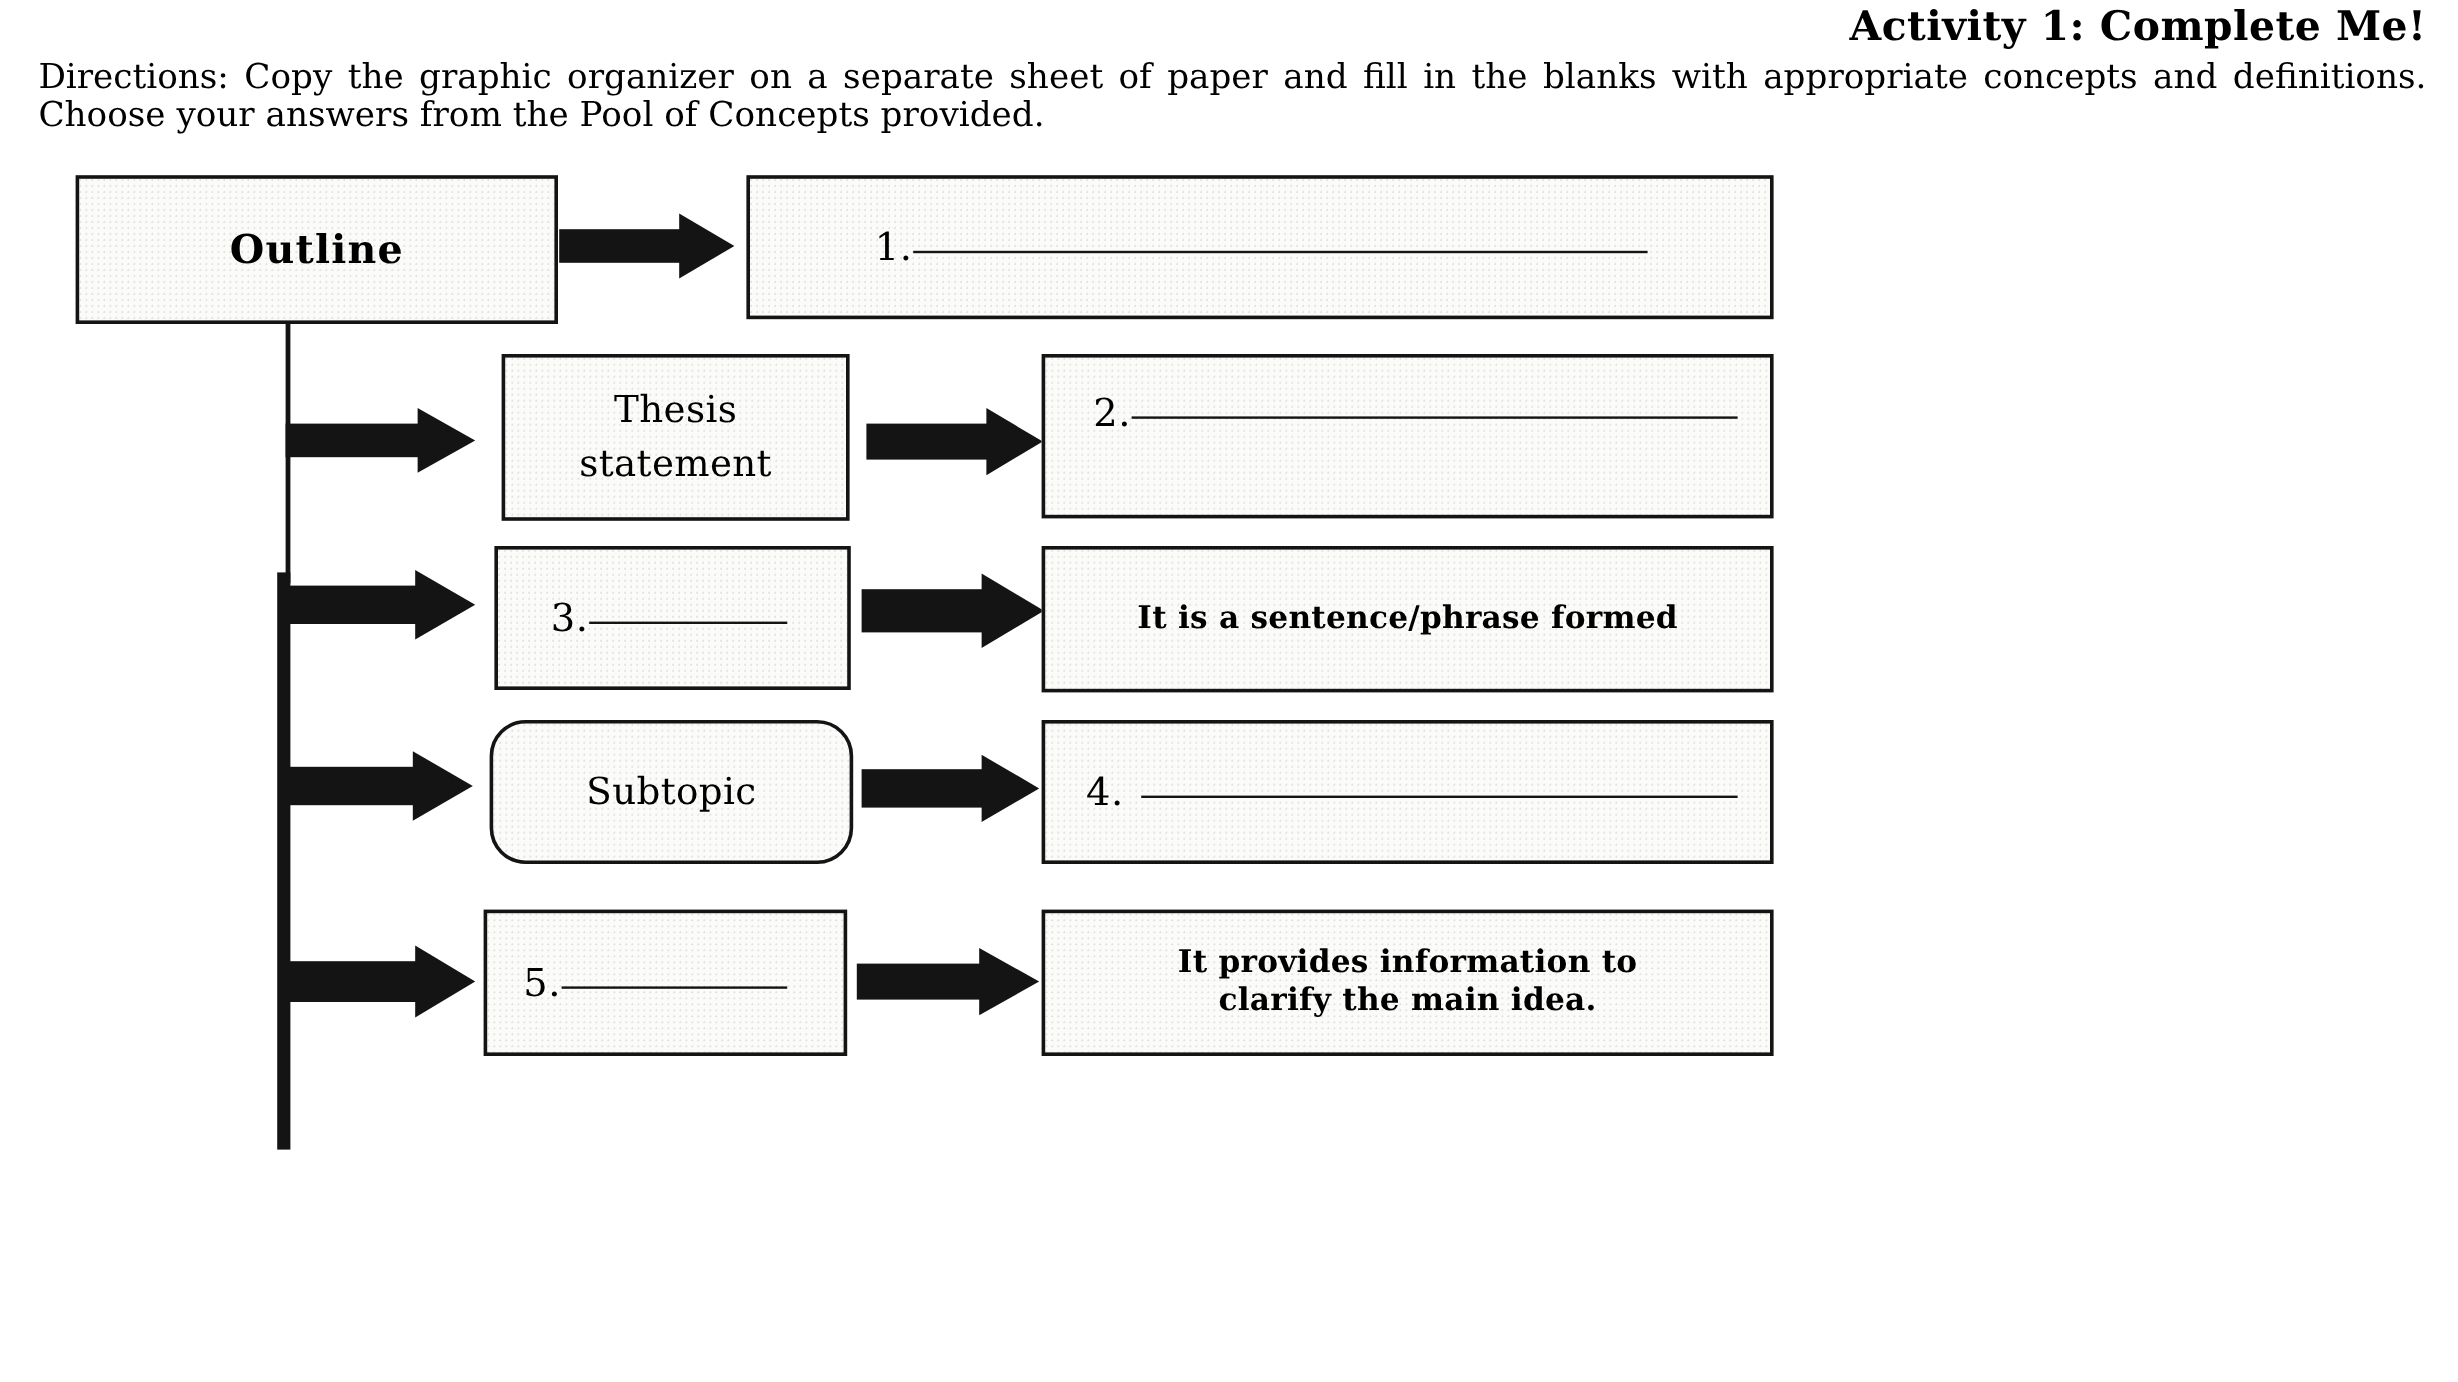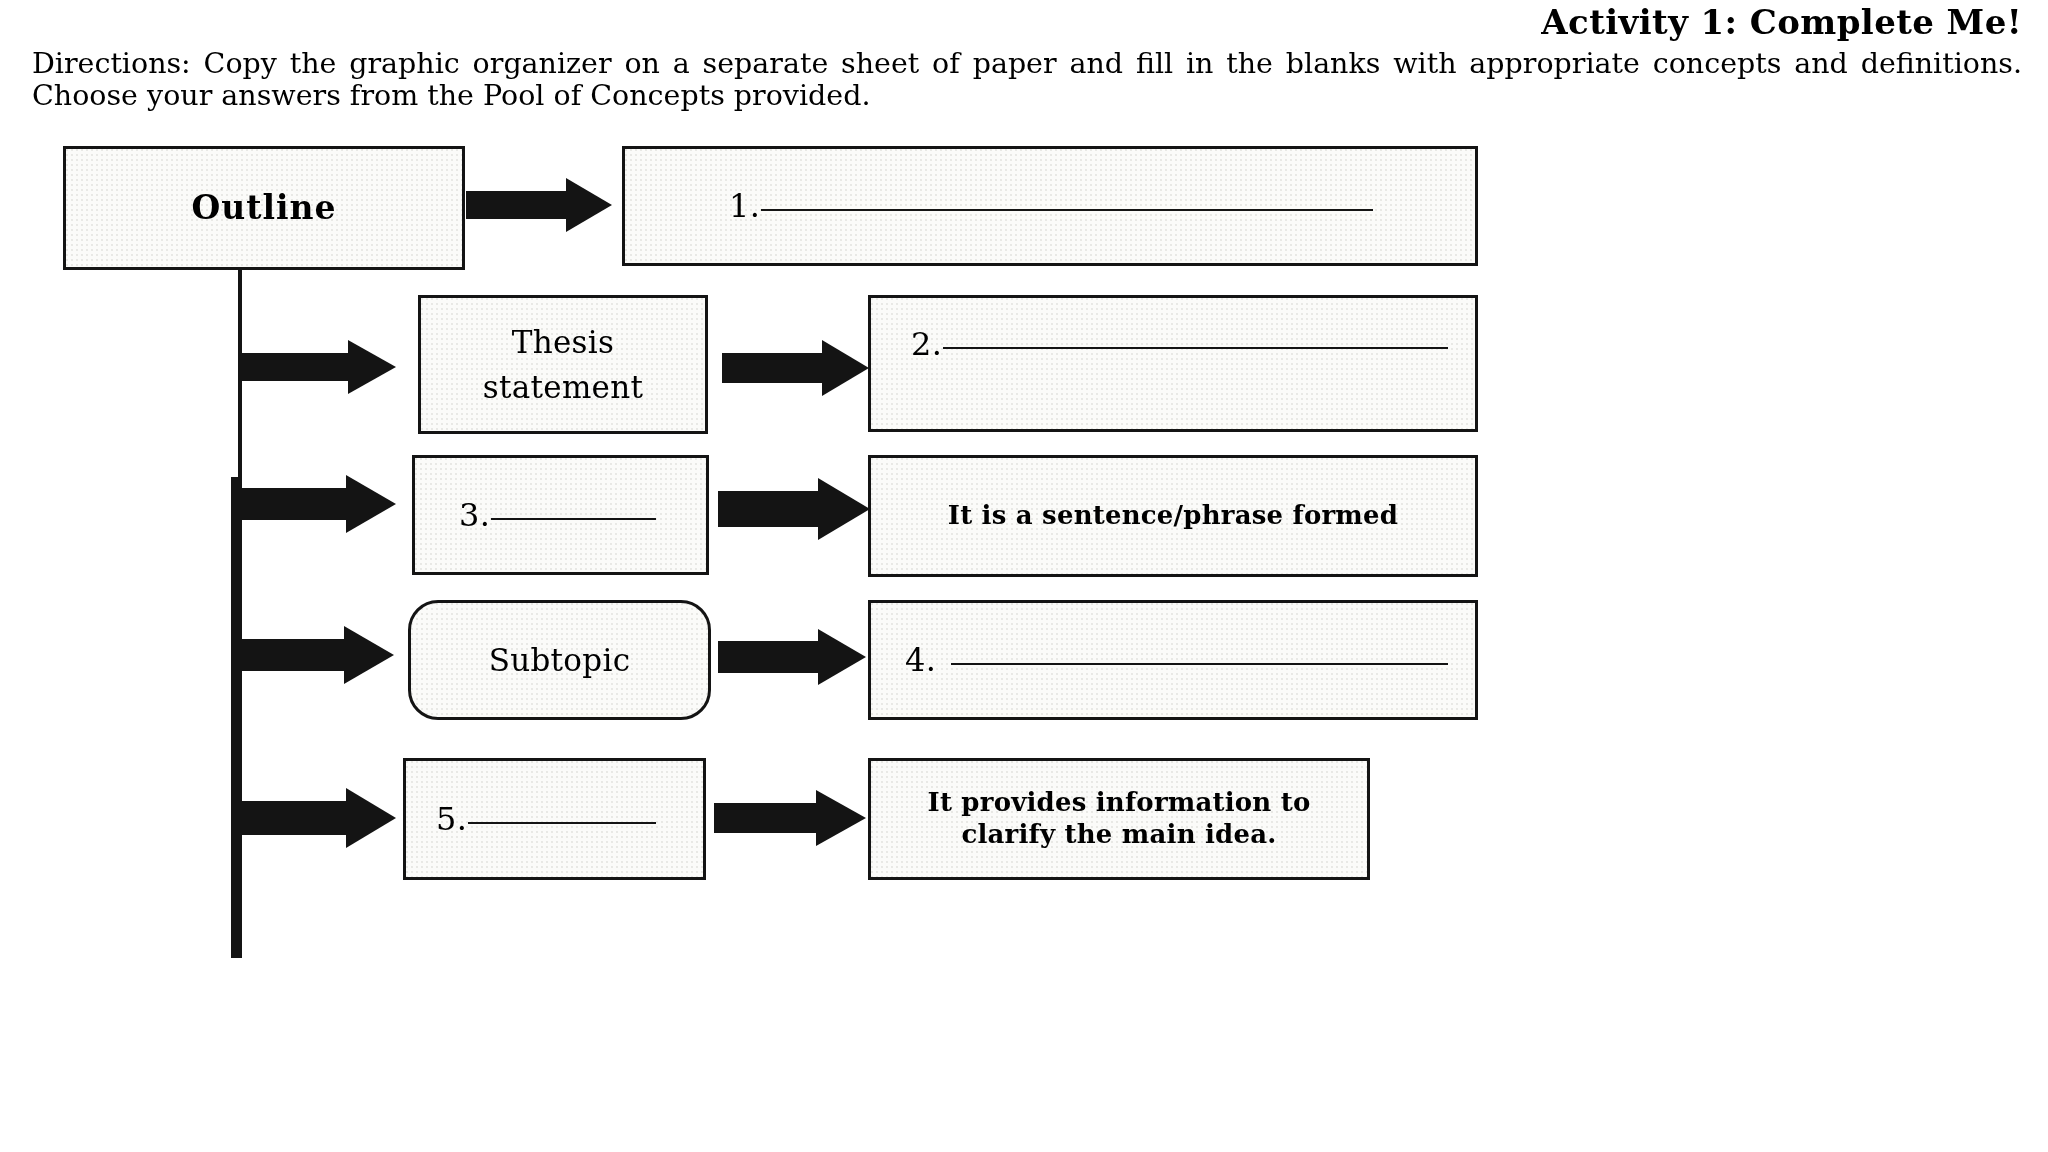--- a/index.html
+++ b/index.html
@@ -257,21 +257,21 @@
         <span class="blank-rule" style="width:188px;"></span>
       </div>
     </div>
   </div>
 
   <div class="arrow" style="left:714px; top:678px; width:154px;">
     <div class="shaft" style="top:-15px; width:106px; height:30px;"></div>
     <div class="head" style="left:102px; top:-28px; border-width:28px 0 28px 50px;"></div>
   </div>
 
-  <div class="node" style="left:868px; top:618px; width:502px; height:122px;">
+  <div class="node" style="left:868px; top:618px; width:610px; height:122px;">
     <div class="inner" style="padding:0 16px;">
       <div class="node-label defn">
         <div>It provides information to</div>
         <div>clarify the main idea.</div>
       </div>
     </div>
   </div>
 
 </div>
 

